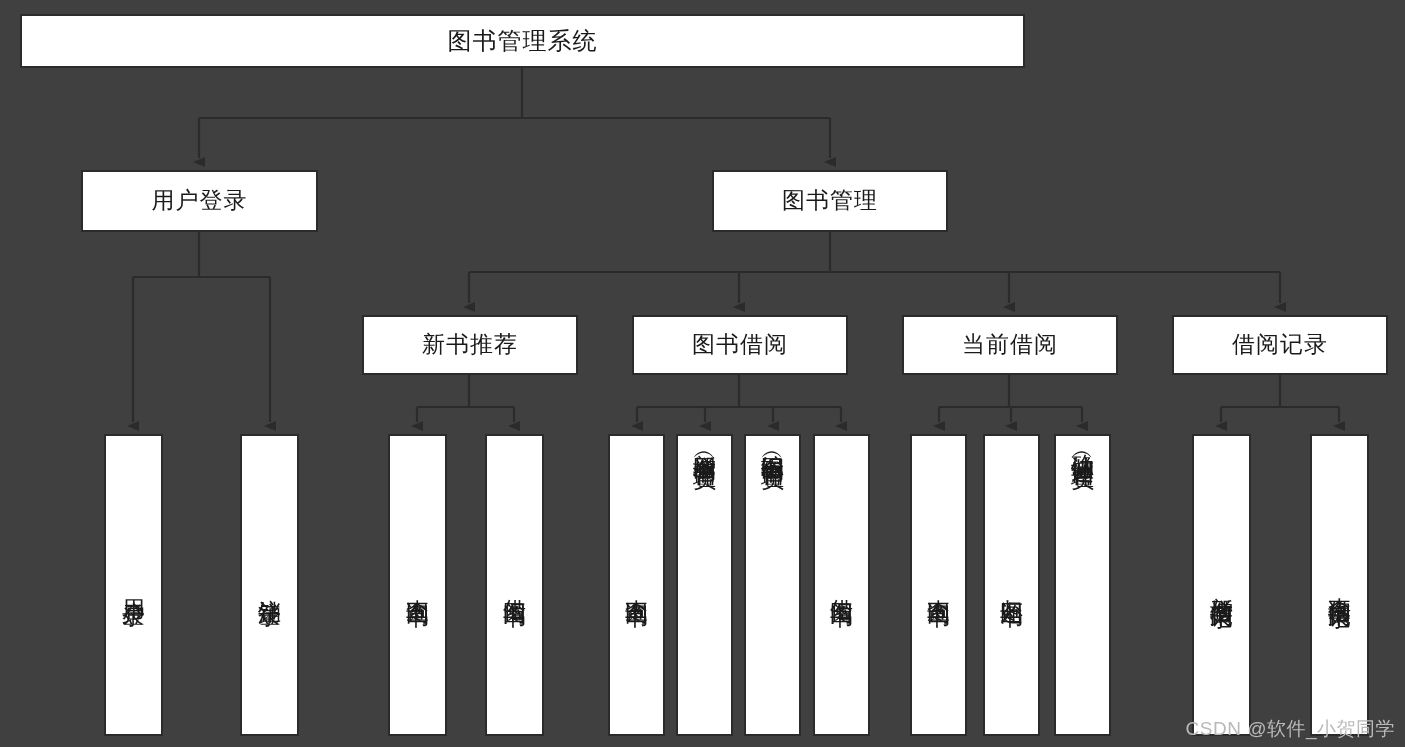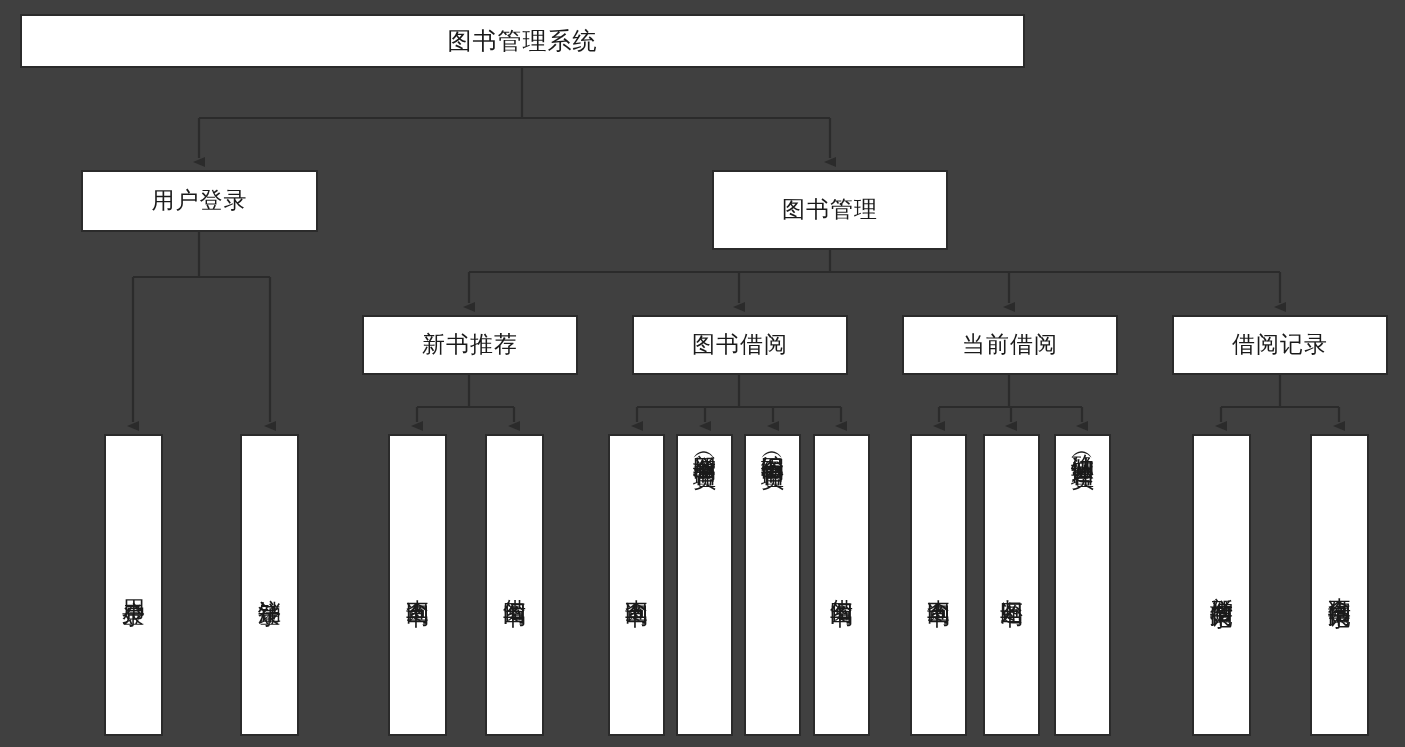--- a/index.html
+++ b/index.html
@@ -130,21 +130,21 @@
     </g>
   </svg>
 
   <div class="node horiz root" style="left:20px; top:14px; width:1005px; height:54px;">
     <span>图书管理系统</span>
   </div>
 
   <div class="node horiz" style="left:81px; top:170px; width:237px; height:62px;">
     <span>用户登录</span>
   </div>
-  <div class="node horiz" style="left:712px; top:170px; width:236px; height:80px;align-items:center;">
+  <div class="node horiz" style="left:712px; top:170px; width:236px; height:62px;align-items:center;">
     <span>图书管理</span>
   </div>
 
   <div class="node horiz" style="left:362px; top:315px; width:216px; height:60px;">
     <span>新书推荐</span>
   </div>
   <div class="node horiz" style="left:632px; top:315px; width:216px; height:60px;">
     <span>图书借阅</span>
   </div>
   <div class="node horiz" style="left:1172px; top:315px; width:216px; height:60px;">
@@ -191,14 +191,15 @@
     <span class="vtext">确认归还（管理员）</span>
   </div>
 
   <div class="node leaf" style="left:1192px; top:434px; width:59px; height:302px;">
     <span class="vtext mid">新增借阅记录</span>
   </div>
   <div class="node leaf" style="left:1310px; top:434px; width:59px; height:302px;">
     <span class="vtext mid">查询借阅记录</span>
   </div>
 
+  <div class="watermark">CSDN @软件_小贺同学</div>
 
 </div>
 
 </body></html>

